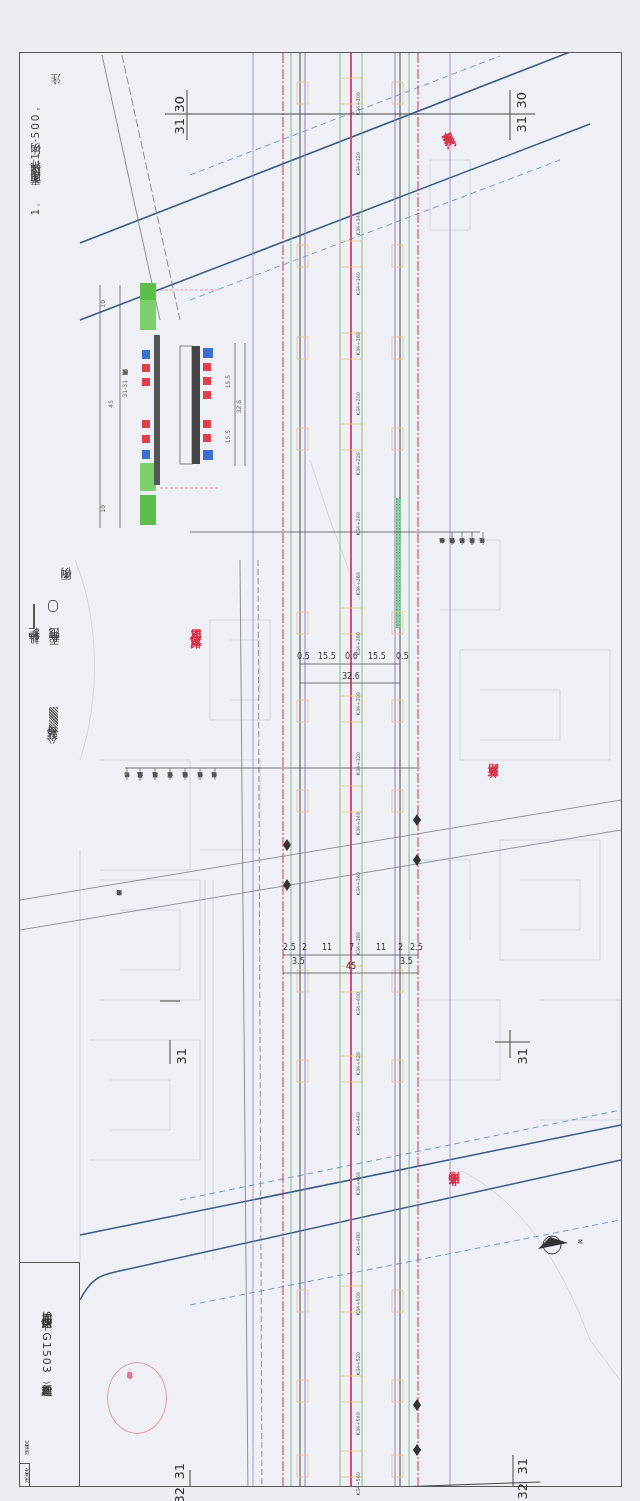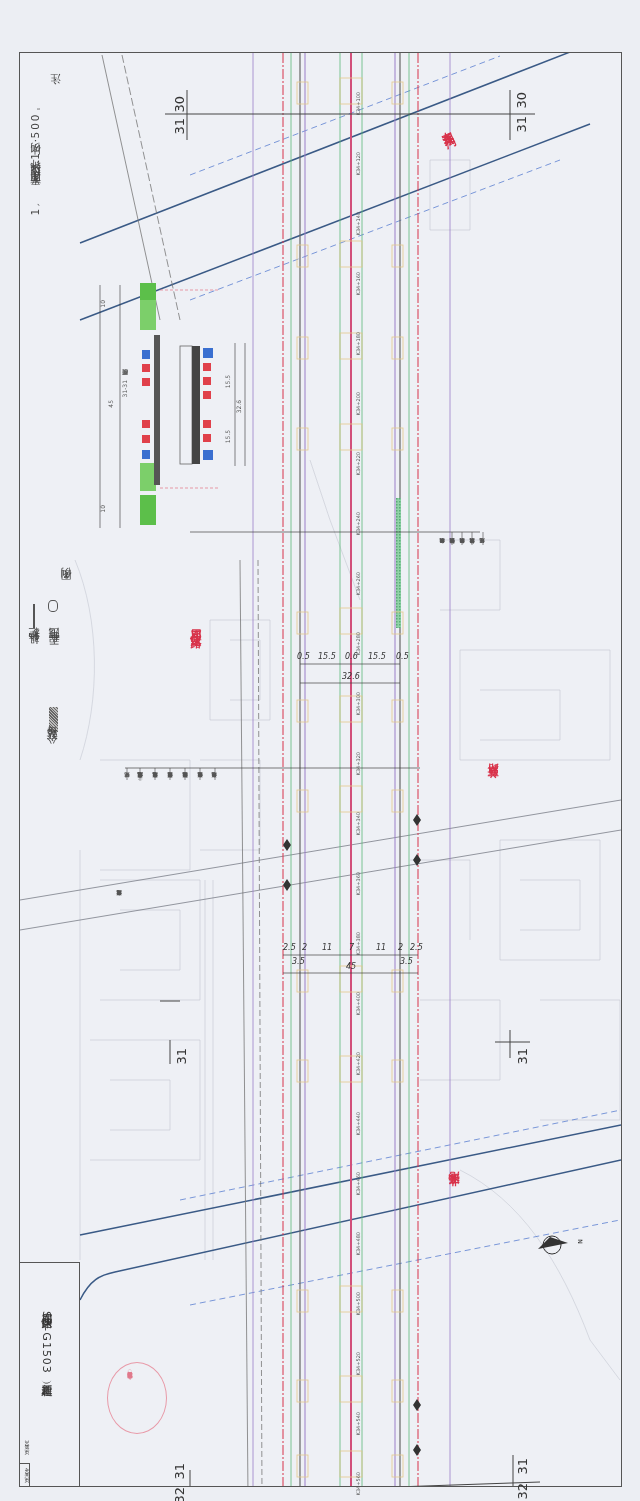--- a/index.html
+++ b/index.html
@@ -11,21 +11,21 @@
   .vtext.rot{transform:rotate(180deg);}
   .red{color:#d8324a;font-weight:bold;}
   .note{font-size:10.5px;}
   .title-block{position:absolute;left:20px;top:1262px;width:60px;height:225px;border-right:1px solid #555;border-top:1px solid #555;box-sizing:border-box;}
   .title-text{position:absolute;left:38px;top:1305px;writing-mode:vertical-rl;font-size:11px;color:#333;letter-spacing:1px;}
   .sheetno{position:absolute;left:20px;top:1463px;width:10px;font-size:5px;color:#333;writing-mode:vertical-rl;}
   .stamp{position:absolute;left:107px;top:1362px;width:58px;height:70px;border:1.5px solid #e89aa8;border-radius:50%;}
   .stamp-text{position:absolute;left:127px;top:1368px;writing-mode:vertical-rl;font-size:5px;color:#e07a8c;}
   .sec-label{position:absolute;font-size:13px;color:#333;writing-mode:vertical-rl;transform:rotate(180deg);}
   .sta{position:absolute;font-size:5px;color:#555;writing-mode:vertical-rl;transform:rotate(180deg);}
-  .dim{position:absolute;font-size:8px;color:#333;font-style:italic;}
+  .dim{position:absolute;font-size:8px;color:#333;}
   .tiny{position:absolute;font-size:5px;color:#555;writing-mode:vertical-rl;transform:rotate(180deg);line-height:1;}
 </style>
 </head>
 <body>
 
 <div class="sheet">
   <div class="frame"></div>
 
   <svg class="plan" width="640" height="1501" viewBox="0 0 640 1501">
     <defs>

